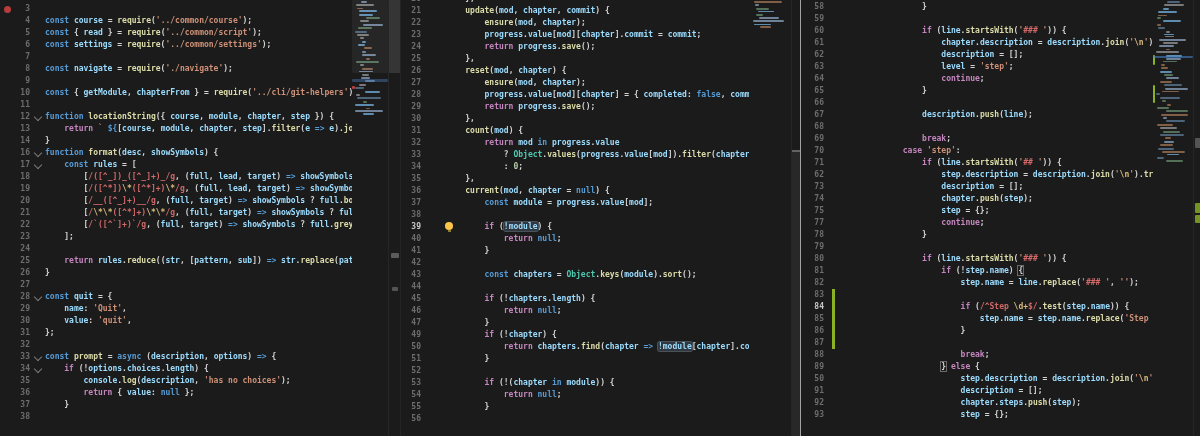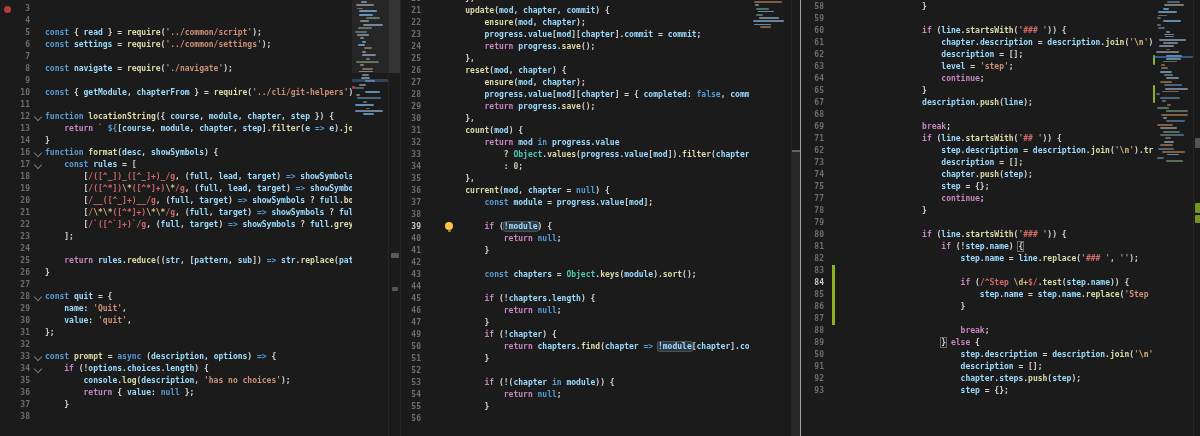--- a/index.html
+++ b/index.html
@@ -53,20 +53,21 @@
           <span class="bp"></span>
         </span>
         <span class="num">3</span>
         <span class="deco"></span>
         <span class="code"></span>
       </div>
       <div class="row">
         <span class="glyph"></span>
         <span class="num">4</span>
         <span class="deco"></span>
+        <span class="code"><span class="tk-kw">const </span><span class="tk-v">course</span><span class="tk-p"> = </span><span class="tk-fn">require</span><span class="tk-p">(</span><span class="tk-s">'../common/course'</span><span class="tk-p">);</span></span>
       </div>
       <div class="row">
         <span class="glyph"></span>
         <span class="num">5</span>
         <span class="deco"></span>
         <span class="code"><span class="tk-kw">const </span><span class="tk-p">{ </span><span class="tk-v">read</span><span class="tk-p"> } = </span><span class="tk-fn">require</span><span class="tk-p">(</span><span class="tk-s">'../common/script'</span><span class="tk-p">);</span></span>
       </div>
       <div class="row">
         <span class="glyph"></span>
         <span class="num">6</span>
@@ -556,33 +557,43 @@
         <span class="num">64</span>
         <span class="deco"></span>
         <span class="code"><span class="tk-ctl">                    continue</span><span class="tk-p">;</span></span>
       </div>
       <div class="row">
         <span class="num">65</span>
         <span class="deco"></span>
         <span class="code"><span class="tk-p">                }</span></span>
       </div>
       <div class="row">
+        <span class="num">66</span>
+        <span class="deco"></span>
+        <span class="code"></span>
+      </div>
+      <div class="row">
         <span class="num">67</span>
         <span class="deco"></span>
         <span class="code"><span class="tk-v">                description</span><span class="tk-p">.</span><span class="tk-fn">push</span><span class="tk-p">(</span><span class="tk-v">line</span><span class="tk-p">);</span></span>
       </div>
       <div class="row">
         <span class="num">68</span>
         <span class="deco"></span>
         <span class="code"></span>
       </div>
       <div class="row">
         <span class="num">69</span>
         <span class="deco"></span>
         <span class="code"><span class="tk-ctl">                break</span><span class="tk-p">;</span></span>
+      </div>
+      <div class="row">
+        <span class="num">70</span>
+        <span class="deco"></span>
+        <span class="code"><span class="tk-ctl">            case </span><span class="tk-s">'step'</span><span class="tk-p">:</span></span>
       </div>
       <div class="row">
         <span class="num">71</span>
         <span class="deco"></span>
         <span class="code"><span class="tk-ctl">                if</span><span class="tk-p"> (</span><span class="tk-v">line</span><span class="tk-p">.</span><span class="tk-fn">startsWith</span><span class="tk-p">(</span><span class="tk-s">'</span><span class="tk-re">##</span><span class="tk-s"> '</span><span class="tk-p">)) {</span></span>
       </div>
       <div class="row">
         <span class="num">62</span>
         <span class="deco"></span>
         <span class="code"><span class="tk-v">                    step</span><span class="tk-p">.</span><span class="tk-v">description</span><span class="tk-p"> = </span><span class="tk-v">description</span><span class="tk-p">.</span><span class="tk-fn">join</span><span class="tk-p">(</span><span class="tk-s">'</span><span class="tk-esc">\n</span><span class="tk-s">'</span><span class="tk-p">).</span><span class="tk-fn">trim</span><span class="tk-p">();</span></span>

